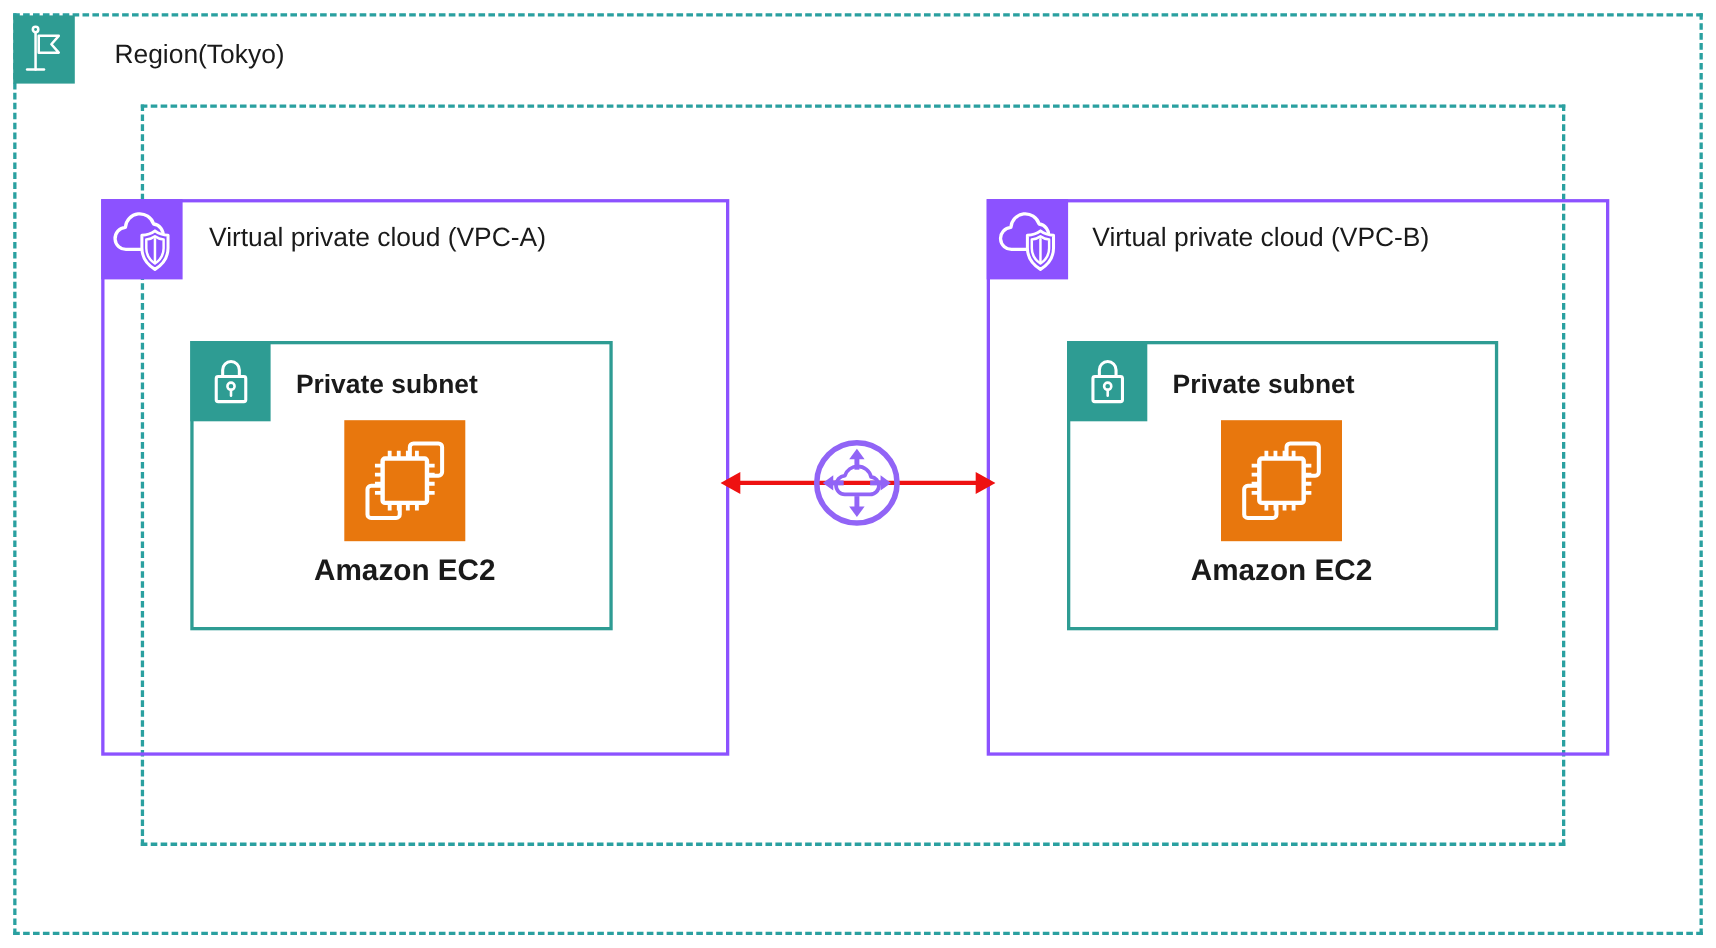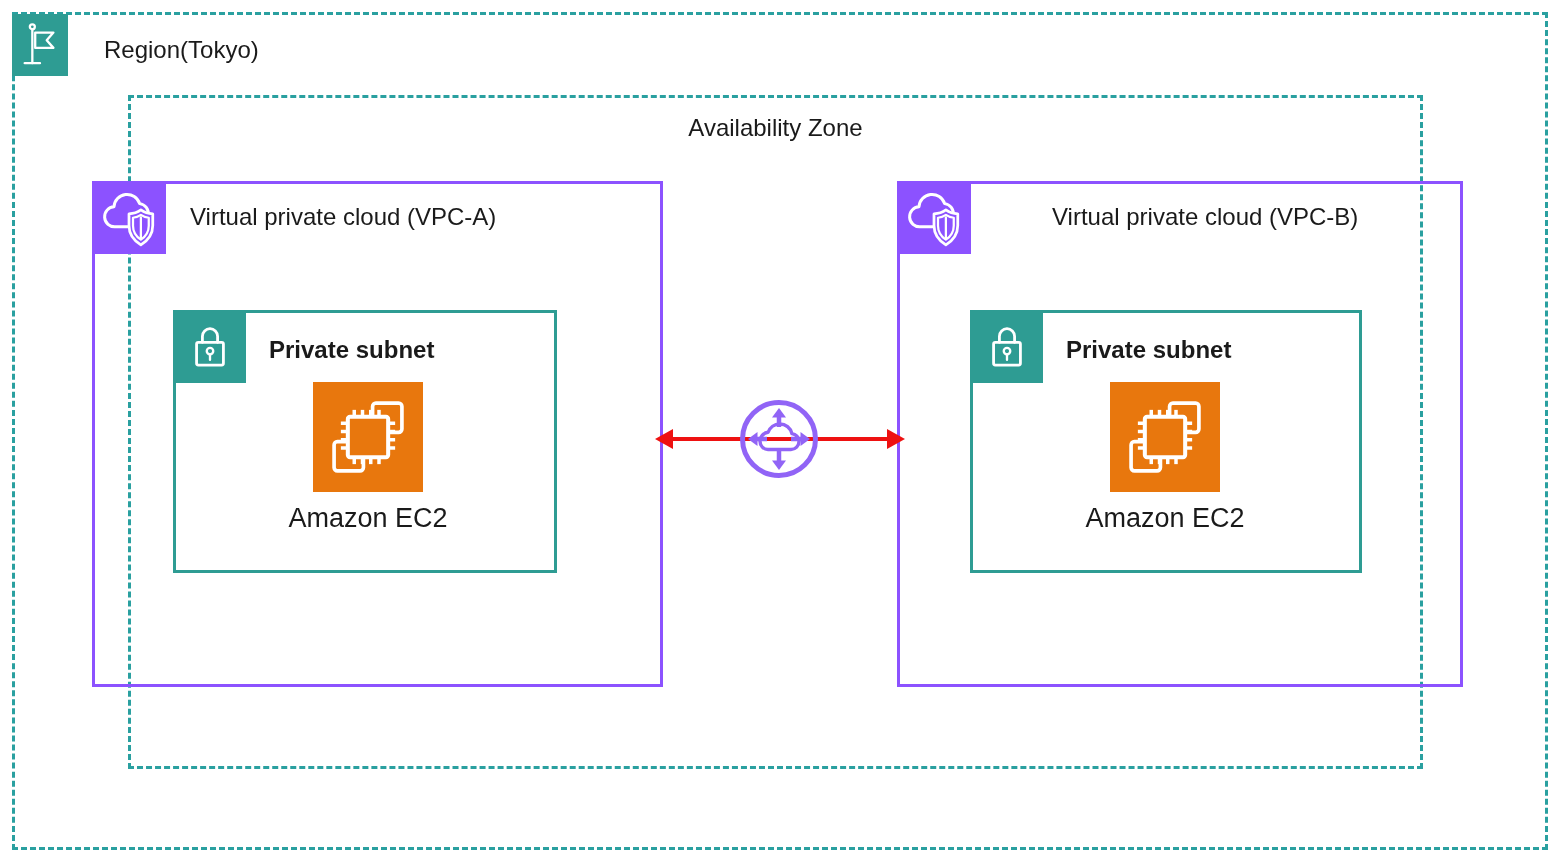--- a/index.html
+++ b/index.html
@@ -39,25 +39,25 @@
   .ec2-badge{width:110px;height:110px;top:382px;}
   .ec2-badge.a{left:313px;}
   .ec2-badge.b{left:1110px;}
 
   
   .lbl{font-size:24px;line-height:1.15;white-space:nowrap;}
   .region-label{left:104px;top:36px;}
   .az-label{left:128px;top:114px;width:1295px;text-align:center;}
   .vpc-label{top:203px;}
   .vpc-label.a{left:190px;}
-  .vpc-label.b{left:1052px;}
+  .vpc-label.b{left:993px;}
   .subnet-label{top:336px;font-weight:bold;}
   .subnet-label.a{left:269px;}
   .subnet-label.b{left:1066px;}
-  .ec2-label{top:503px;width:240px;text-align:center;font-size:27px;}
+  .ec2-label{top:503px;width:240px;text-align:center;font-size:27px;font-weight:bold;}
   .ec2-label.a{left:248px;}
   .ec2-label.b{left:1045px;}
   .peering-label{left:694px;top:491px;width:170px;text-align:center;white-space:normal;font-size:25px;line-height:1.3;}
 
   
   .peer-arrow{left:655px;top:421px;width:250px;height:36px;z-index:1;}
   .peer-circle{left:739px;top:399px;width:80px;height:80px;z-index:2;}
 
   
   .wstroke{stroke:#fff;fill:none;stroke-width:2.4;stroke-linejoin:round;stroke-linecap:round;}
@@ -74,21 +74,20 @@
     <svg width="46" height="52" viewBox="0 0 48 54" aria-hidden="true">
       <circle class="wstroke" cx="16" cy="8" r="2.6"></circle>
       <line class="wstroke" x1="16" y1="10.6" x2="16" y2="46"></line>
       <line class="wstroke" x1="8" y1="46" x2="24" y2="46"></line>
       <path class="wstroke" d="M19 14 L38 14 L31 22 L38 30 L19 30 Z"></path>
     </svg>
   </div>
   <div class="abs lbl region-label">Region(Tokyo)</div>
 
   <div class="abs az-box"></div>
-  <div class="abs lbl az-label">Availability Zone</div>
 
   <div class="abs vpc-box vpc-a"></div>
   <div class="abs badge purple vpc-badge a">
     <svg width="60" height="60" viewBox="0 0 48 48" aria-hidden="true">
       <path class="wstroke" d="M33 31 H13 a8 8 0 0 1 -1 -16 a10.5 10.5 0 0 1 20.5 -2.5 a7.8 7.8 0 0 1 6.8 9"></path>
       <path d="M33.5 17.5 c2.8 2 6 3 9.5 3.2 v9.3 c0 7.5 -3.8 12 -9.5 15.5 c-5.7 -3.5 -9.5 -8 -9.5 -15.5 v-9.3 c3.5 -0.2 6.7 -1.2 9.5 -3.2 z" fill="var(--purple)" stroke="#fff" stroke-width="2.2" stroke-linejoin="round"></path>
       <path class="wstroke" style="stroke-width:1.8" d="M33.5 21.5 c2 1.4 4.2 2.1 6.3 2.3 v6.3 c0 5.4 -2.6 8.7 -6.3 11.2 c-3.7 -2.5 -6.3 -5.8 -6.3 -11.2 v-6.3 c2.1 -0.2 4.3 -0.9 6.3 -2.3 z"></path>
       <line class="wstroke" style="stroke-width:1.8" x1="33.5" y1="23.5" x2="33.5" y2="40"></line>
     </svg>
   </div>

